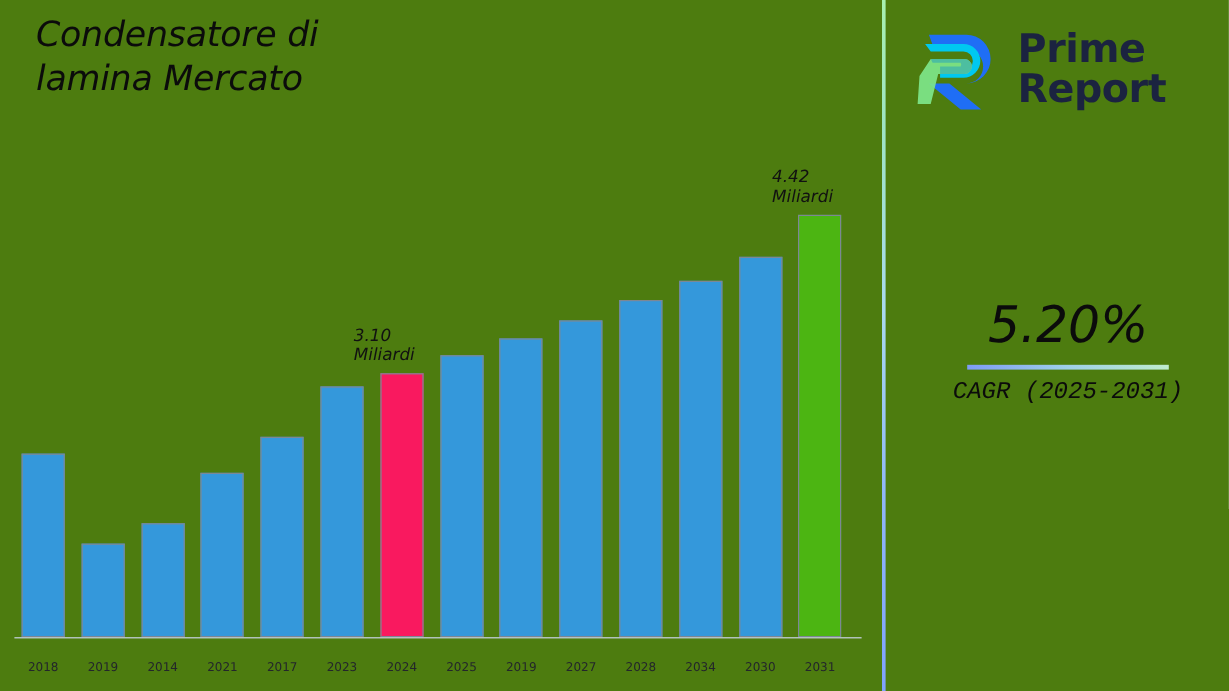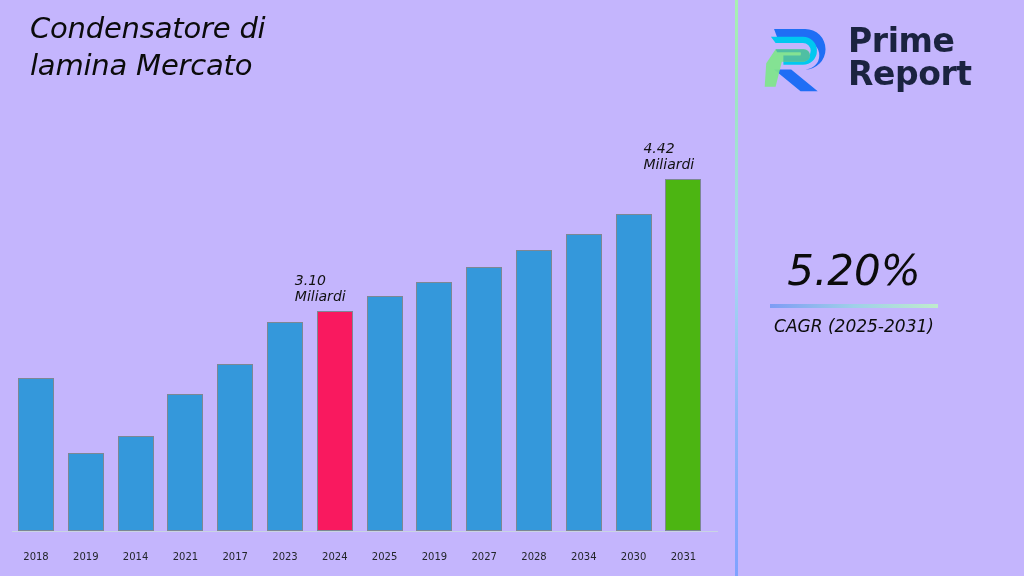--- a/index.html
+++ b/index.html
@@ -12,21 +12,21 @@
     height: 576px;
     background: #eaf1fb;
     font-family: "DejaVu Sans", "Liberation Sans", sans-serif;
     overflow: hidden;
     position: relative;
   }
   #page {
     position: relative;
     width: 1024px;
     height: 576px;
-    background: #c4b5fd;
+    background: #4d7c0f;
   }
 
   
   #chart-panel {
     position: absolute;
     left: 0;
     top: 0;
     width: 735px;
     height: 576px;
   }
@@ -143,37 +143,39 @@
     letter-spacing: -0.4px;
   }
   #logo-text .lt-line { display: block; }
 
   #cagr-block {
     position: absolute;
     left: 0;
     top: 248px;
     width: 232px;
     text-align: center;
+    padding-left: 36px;
   }
   #cagr-value {
     font-size: 42px;
     font-style: italic;
     color: #0b0b0b;
     line-height: 1.1;
   }
   #cagr-rule {
     margin: 10px auto 8px auto;
     width: 168px;
     height: 4px;
     background: linear-gradient(to right, #7e9cf5 0%, #9fd0e8 50%, #bfeccd 100%);
   }
   #cagr-caption {
-    font-size: 17px;
+    font-size: 20px;
     font-style: italic;
     color: #0b0b0b;
+    font-family: Liberation Mono, monospace;
   }
 </style>
 </head>
 <body>
 
 <div id="page">
 
   <div id="chart-panel">
 
     <div id="chart-title">

